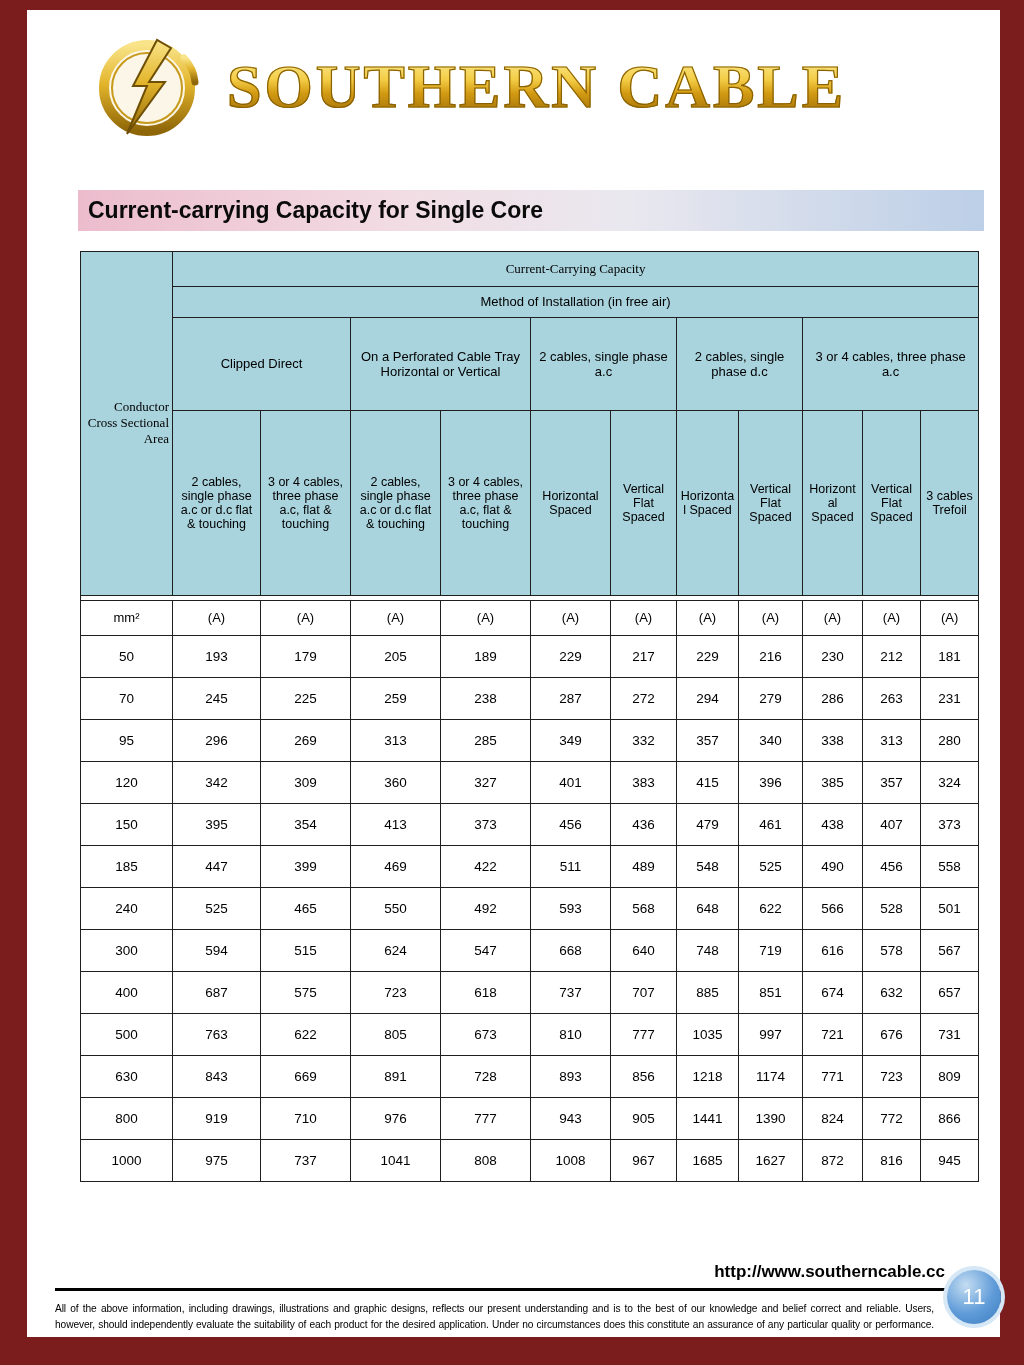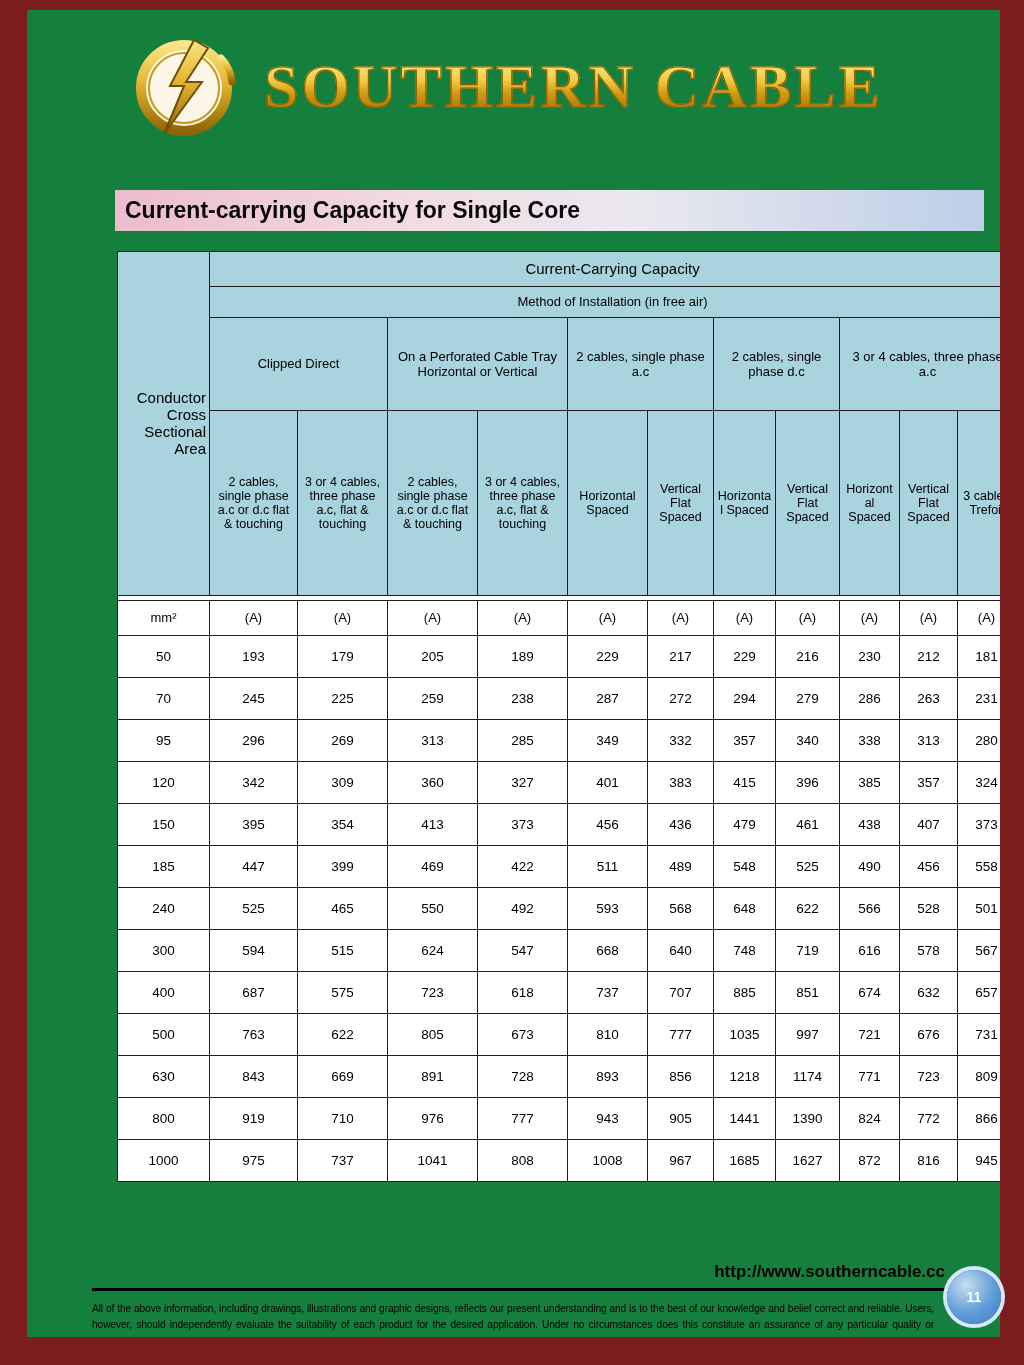--- a/index.html
+++ b/index.html
@@ -5,21 +5,21 @@
   html, body { margin:0; padding:0; }
   body {
     width:1024px; height:1365px;
     position:relative;
     background:#7b1d1d;
     font-family:"Liberation Sans", sans-serif;
     color:#000;
   }
   .page {
     position:absolute; top:10px; left:27px; right:24px; bottom:28px;
-    background:#15803d; overflow:hidden;padding-left:37px;
+    background:#ffffff; overflow:hidden;
   }
 
   
   .brand-row { display:flex; align-items:center; gap:26px; margin:24px 0 0 70px; }
   .logo svg { display:block; }
   .brand-text {
     font-family:"Liberation Serif", serif;
     font-weight:bold;
     font-size:62px;
     letter-spacing:3px;
@@ -54,21 +54,21 @@
     text-align:center;
     vertical-align:middle;
     padding:2px 3px;
     overflow-wrap:break-word;
   }
   .data-table thead th {
     background:#a9d3dd;
     font-weight:400;
     color:#000;
   }
-  tr.row-capacity th { height:30px; font-size:15px; }
+  tr.row-capacity th { height:30px; font-size:13px;font-family:Liberation Serif, serif; }
   tr.row-method th { height:26px; font-size:13px; }
   tr.row-groups th { height:88px; font-size:13px; }
   tr.row-sub th { height:180px; font-size:12.5px; }
   th.corner { font-size:13px;text-align:right; }
   tr.spacer td { height:4px; padding:0; background:#fff; border-top:1px solid #1f1f1f; border-bottom:1px solid #1f1f1f; }
   tr.row-units td { height:30px; font-size:13px; background:#fff;text-align:center; }
   .data-table tbody td { height:37px; font-size:13.5px; background:#fff; }
 
   
   .website { margin:80px 55px 0 12px; text-align:right; font-size:17px; font-weight:bold; color:#000; }
@@ -80,21 +80,21 @@
     letter-spacing:-0.1px;
     text-align:justify;
     color:#000;
   }
   .page-badge {
     position:absolute; top:1270px; left:947px;
     width:54px; height:54px; border-radius:50%;
     background:radial-gradient(circle at 35% 28%, #c4ddf2 0%, #5f9bd8 55%, #3c7cc0 100%);
     box-shadow:0 0 0 4px #d6e7f5;
     display:flex; align-items:center; justify-content:center;
-    color:#fff; font-weight:bold; font-size:14px;
+    color:#fff; font-weight:normal; font-size:22px;
   }
 </style>
 </head>
 <body>
 
 <div class="page">
 
   <div class="brand-row">
     <div class="logo">
       <svg width="104" height="104" viewBox="0 0 104 104">

